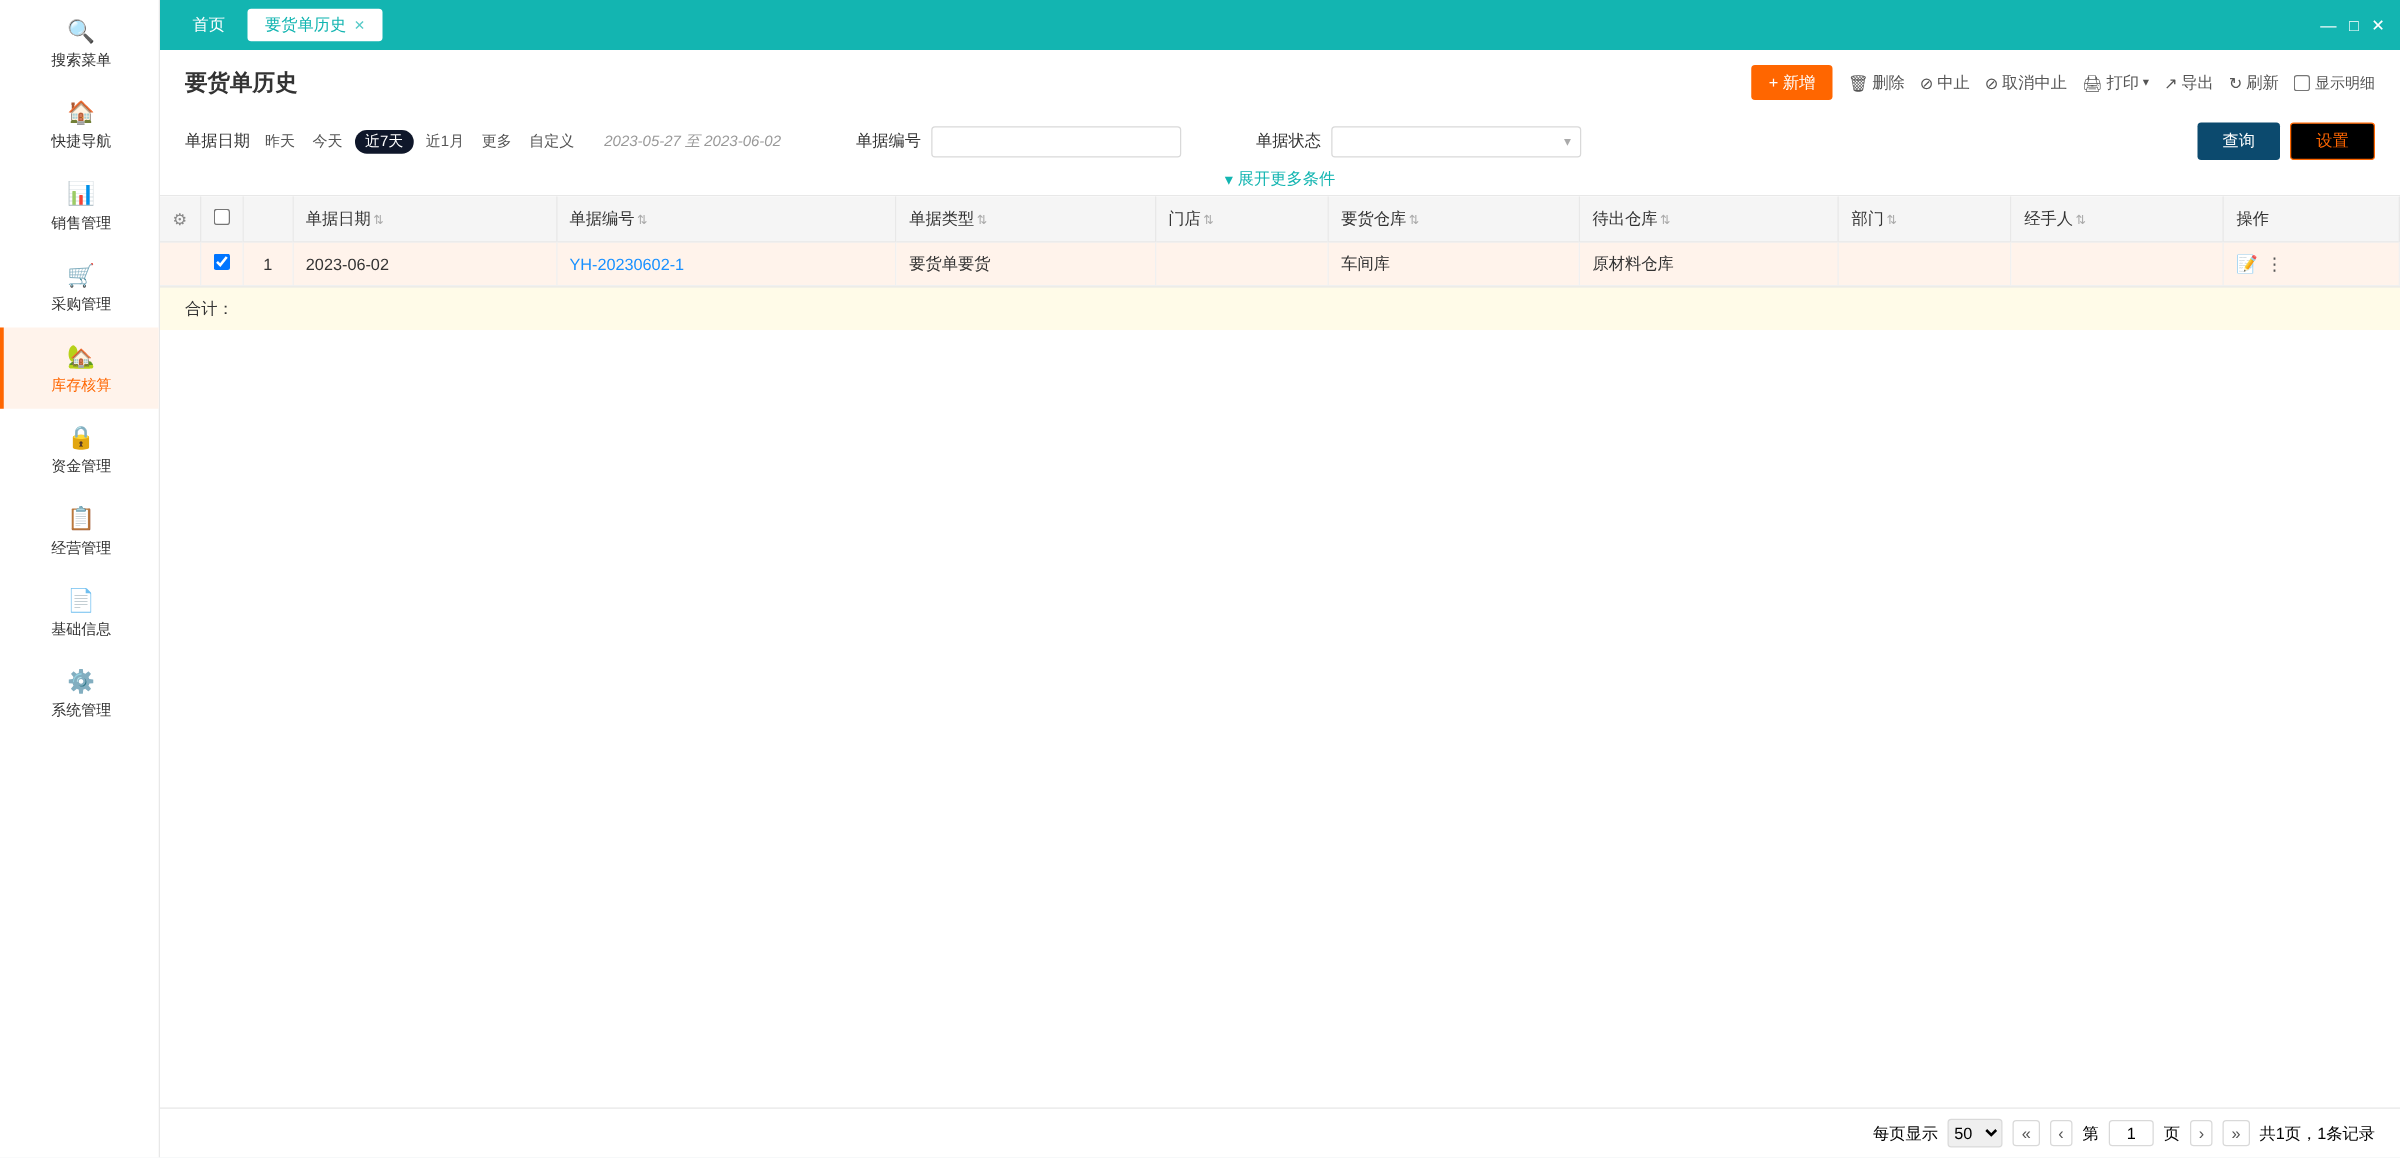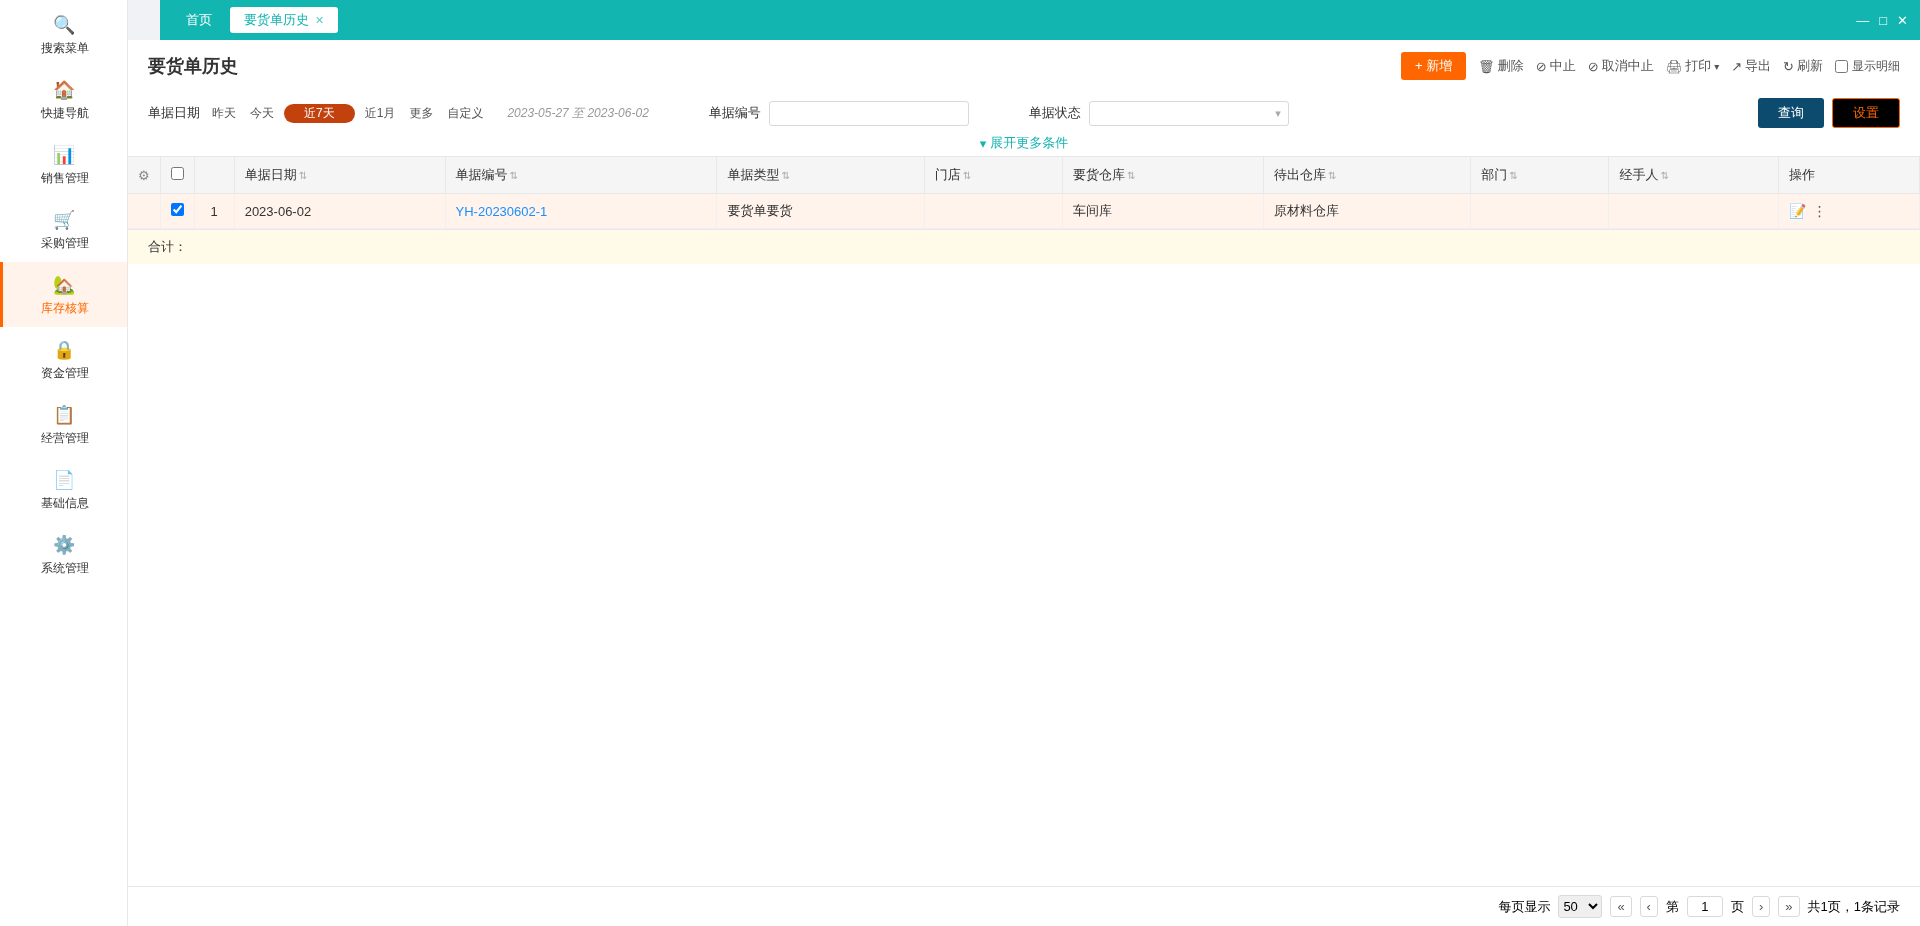--- a/index.html
+++ b/index.html
@@ -43,21 +43,20 @@
 
     
     .topbar {
       background: #13b5b1;
       height: 40px;
       display: flex;
       align-items: center;
       padding: 0 12px;
       gap: 4px;
       flex-shrink: 0;
-      margin-left: 32px;
     }
     .topbar-tab {
       background: transparent;
       color: #fff;
       padding: 4px 14px;
       border-radius: 3px;
       cursor: pointer;
       font-size: 13px;
       display: flex;
       align-items: center;
@@ -161,24 +160,24 @@
     .filter-label { color: #333; font-size: 13px; white-space: nowrap; }
     .date-btns { display: flex; gap: 6px; align-items: center; }
     .date-btn {
       font-size: 12px;
       cursor: pointer;
       color: #555;
       padding: 1px 4px;
       border-radius: 3px;
     }
     .date-btn.active {
-      background: #c2410c;
+      background: #0f172a;
       color: #fff;
       border-radius: 10px;
-      padding: 1px 20px;
+      padding: 1px 8px;
     }
     .date-range { color: #999; font-size: 12px; font-style: italic; }
     .filter-input {
       border: 1px solid #d9d9d9;
       border-radius: 3px;
       padding: 4px 8px;
       font-size: 13px;
       width: 200px;
       outline: none;
     }

